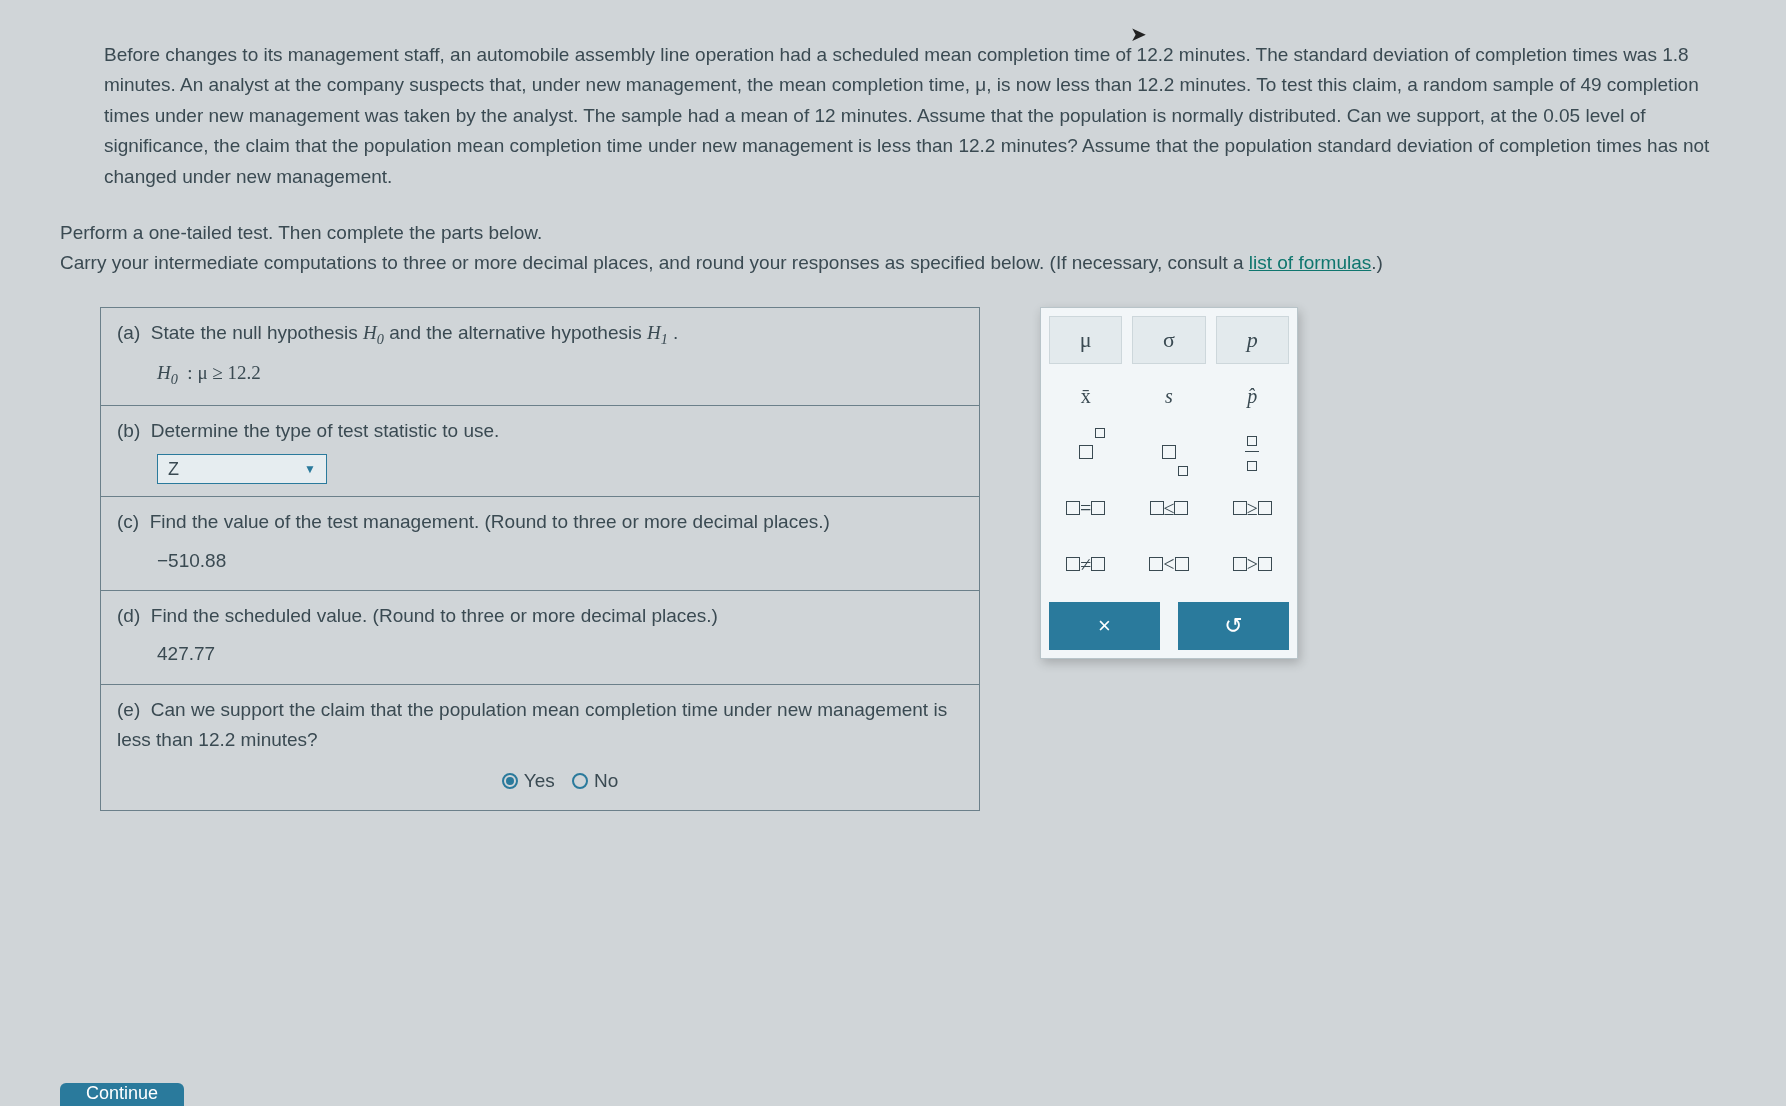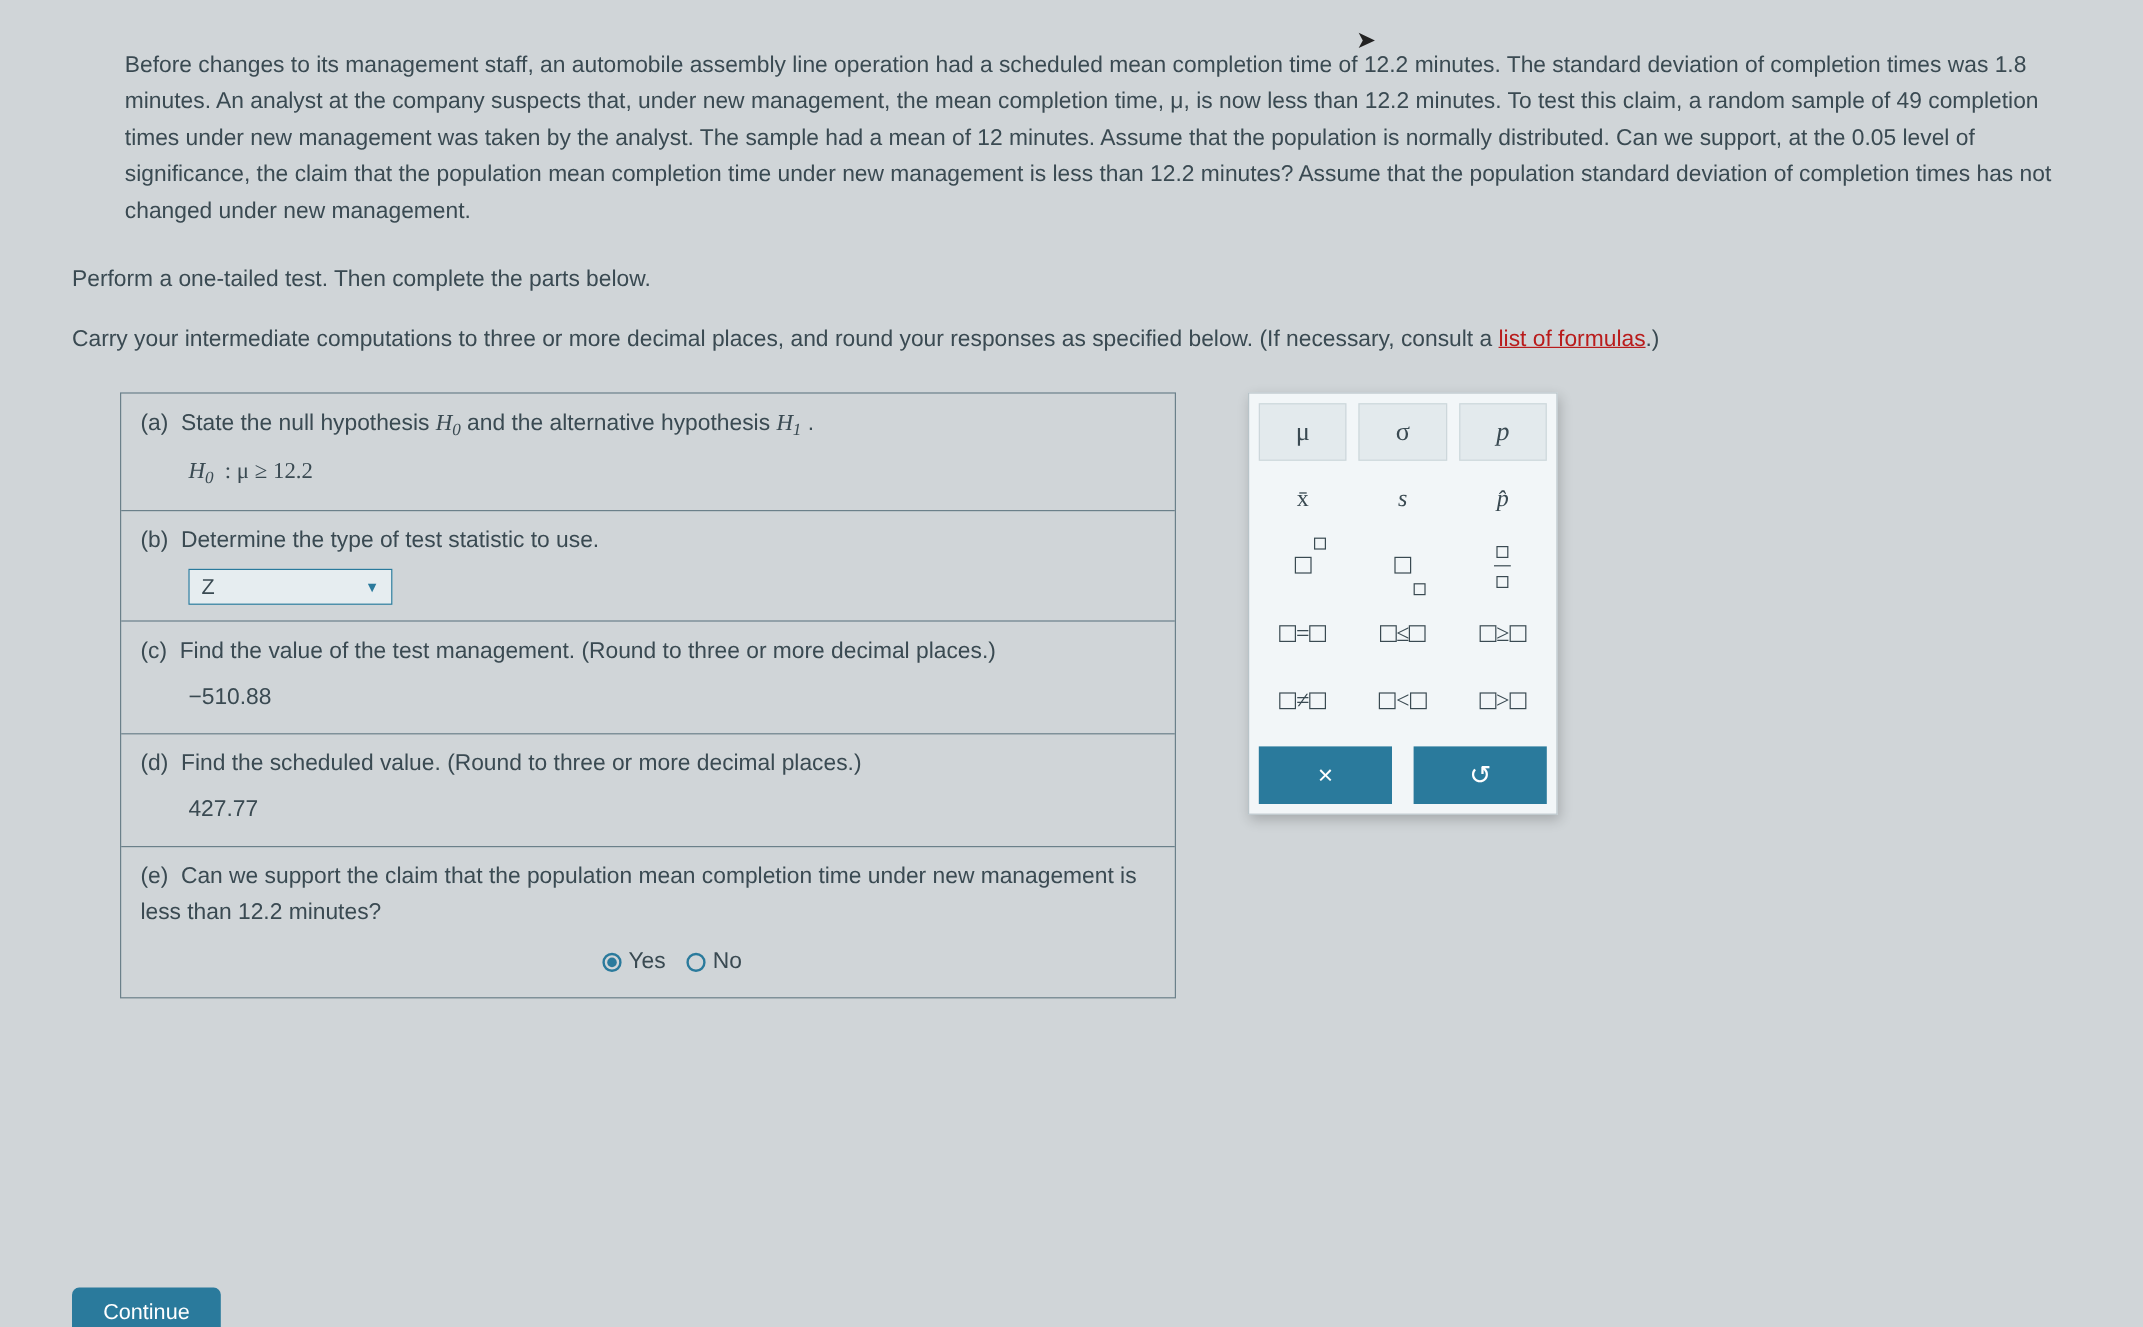--- a/index.html
+++ b/index.html
@@ -10,23 +10,23 @@
     font-size: 19px;
     line-height: 1.6;
     width: 1786px;
     height: 1106px;
     overflow: hidden;
     padding: 40px 60px 0 60px;
     position: relative;
   }
   .problem-text { margin-bottom: 26px; }
   .problem-text p { margin-bottom: 2px; margin-left: 44px; }
-  .instruction { margin-bottom: 20px; }
+  .instruction { }
   .carry-line { margin-bottom: 28px; }
-  .link { color: #b91c1c; text-decoration: underline; cursor: pointer; }
+  .link { color: #0f766e; text-decoration: underline; cursor: pointer; }
   .main-area { display: flex; gap: 60px; padding-left: 40px; }
   .answer-table {
     border: 1px solid #6b808a;
     width: 880px;
     background: #d0d5d8;
   }
   .answer-table .row {
     border-bottom: 1px solid #6b808a;
     padding: 10px 16px 12px 16px;
   }
@@ -76,21 +76,21 @@
     display: grid; grid-template-columns: 1fr 1fr; gap: 18px;
     margin-top: 14px;
   }
   .act-btn {
     height: 48px; display:flex; align-items:center; justify-content:center;
     background:#2a7a9c; color:#fff; font-size:22px; cursor:pointer;
     border:none;
   }
   .continue-btn {
     position:absolute; left:60px; bottom:0;
-    background:#2a7a9c; color:#fff; padding:10px 26px 2px 26px;
+    background:#2a7a9c; color:#fff; padding:0 26px 2px 26px;
     border:none; border-radius:6px 6px 0 0; font-size:18px;
     cursor:pointer;
   }
   .cursor-icon { position:absolute; top:18px; left:1130px; font-size:20px; color:#222; }
   .sq { display:inline-block; width:14px; height:14px; border:1.5px solid #3a4a52; }
   .sq-sm { display:inline-block; width:10px; height:10px; border:1.2px solid #3a4a52; }
   .frac { display:inline-flex; flex-direction:column; align-items:center; line-height:1;}
   .frac .top{ border-bottom:1.5px solid #3a4a52; padding:0 2px 2px 2px;}
   .frac .bot{ padding:2px 2px 0 2px;}
 </style>

